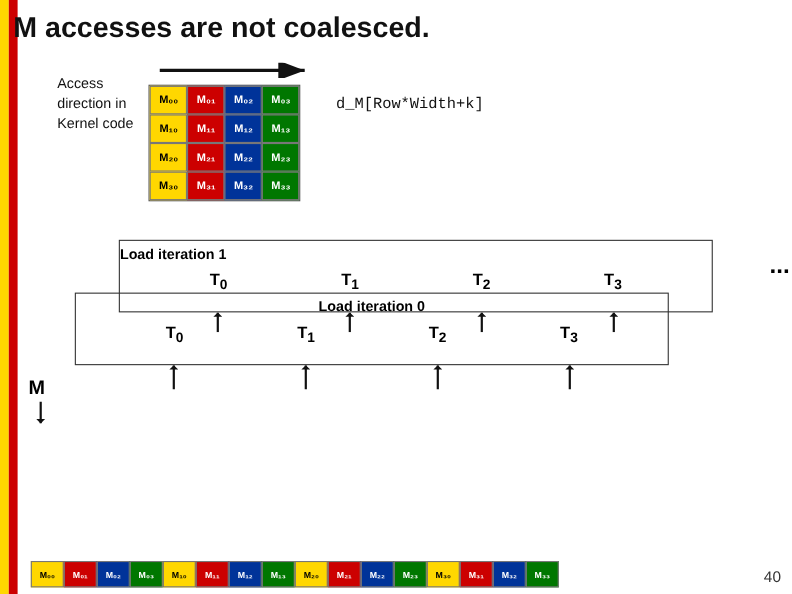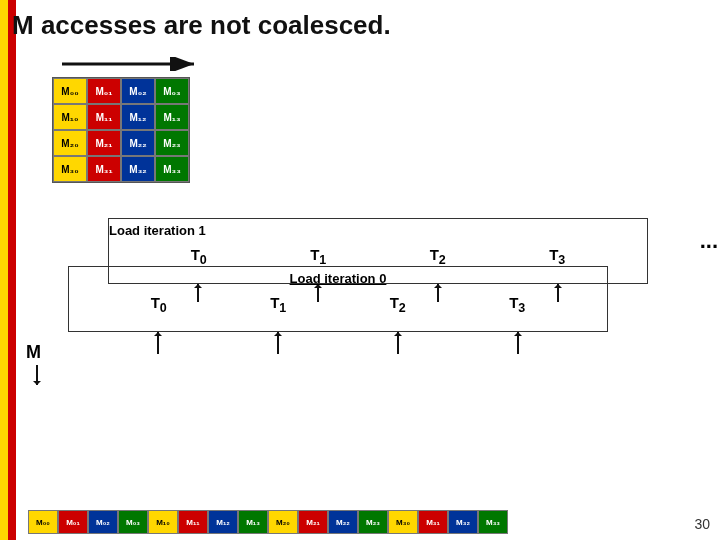--- a/index.html
+++ b/index.html
@@ -112,20 +112,25 @@
 </head>
 <body>
 
 <div class="left-bar-yellow"></div>
 <div class="left-bar-red"></div>
 
 <div class="content">
   <div class="title">M accesses are not coalesced.</div>
 
   <div class="matrix-section">
+    <div class="access-label">
+      <span>Access</span><br>
+      <span>direction in</span><br>
+      <span>Kernel code</span>
+    </div>
 
     <div class="matrix-arrow-block">
 
       <div class="big-arrow">
         <svg viewBox="0 0 140 14" width="140" height="14">
           <defs>
             <marker id="arrowhead" markerWidth="8" markerHeight="6" refX="8" refY="3" orient="auto">
               <polygon points="0 0, 8 3, 0 6" fill="#111"></polygon>
             </marker>
           </defs>
@@ -146,20 +151,21 @@
           <div style="width: 34px; height: 26px; display: flex; align-items: center; justify-content: center; font-size: 10px; font-weight: bold; border: 0.5px solid rgb(119, 119, 119); background: rgb(204, 0, 0); color: rgb(255, 255, 255);">M₂₁</div>
           <div style="width: 34px; height: 26px; display: flex; align-items: center; justify-content: center; font-size: 10px; font-weight: bold; border: 0.5px solid rgb(119, 119, 119); background: rgb(0, 51, 153); color: rgb(255, 255, 255);">M₂₂</div>
           <div style="width: 34px; height: 26px; display: flex; align-items: center; justify-content: center; font-size: 10px; font-weight: bold; border: 0.5px solid rgb(119, 119, 119); background: rgb(0, 119, 0); color: rgb(255, 255, 255);">M₂₃</div>
           <div style="width: 34px; height: 26px; display: flex; align-items: center; justify-content: center; font-size: 10px; font-weight: bold; border: 0.5px solid rgb(119, 119, 119); background: rgb(255, 215, 0); color: rgb(0, 0, 0);">M₃₀</div>
           <div style="width: 34px; height: 26px; display: flex; align-items: center; justify-content: center; font-size: 10px; font-weight: bold; border: 0.5px solid rgb(119, 119, 119); background: rgb(204, 0, 0); color: rgb(255, 255, 255);">M₃₁</div>
           <div style="width: 34px; height: 26px; display: flex; align-items: center; justify-content: center; font-size: 10px; font-weight: bold; border: 0.5px solid rgb(119, 119, 119); background: rgb(0, 51, 153); color: rgb(255, 255, 255);">M₃₂</div>
           <div style="width: 34px; height: 26px; display: flex; align-items: center; justify-content: center; font-size: 10px; font-weight: bold; border: 0.5px solid rgb(119, 119, 119); background: rgb(0, 119, 0); color: rgb(255, 255, 255);">M₃₃</div>
         </div>
     </div>
 
+    <div class="formula">d_M[Row*Width+k]</div>
   </div>
 </div>
 
 <div style="position:absolute; top:218px; left:68px; width:620px;">
 
   <div style="position:absolute; top:0; left:40px; width:540px; height:66px; border:1.5px solid #333;">
     <div style="font-size:13px; font-weight:bold; text-align:left; margin-top:4px;">Load iteration 1</div>
     <div style="display:flex; justify-content:space-around; padding:0 30px; margin-top:8px;">
       <span style="font-size:15px;font-weight:bold;">T<sub>0</sub></span>
       <span style="font-size:15px;font-weight:bold;">T<sub>1</sub></span>
@@ -181,21 +187,21 @@
         <line x1="7" y1="0" x2="7" y2="18" stroke="#111" stroke-width="2"></line>
         <polygon points="3,4 7,0 11,4" fill="#111"></polygon>
       </svg>
     <svg width="14" height="18">
         <line x1="7" y1="0" x2="7" y2="18" stroke="#111" stroke-width="2"></line>
         <polygon points="3,4 7,0 11,4" fill="#111"></polygon>
       </svg>
   </div>
 
   <div style="position:absolute; top:48px; left:0; width:540px; height:66px; border:1.5px solid #333;">
-    <div style="font-size:13px; font-weight:bold; text-align:center; margin-top:4px;text-decoration:underline;">Load iteration 0</div>
+    <div style="font-size:13px; font-weight:bold; text-align:center; margin-top:4px;">Load iteration 0</div>
     <div style="display:flex; justify-content:space-around; padding:0 30px; margin-top:8px;">
       <span style="font-size:15px;font-weight:bold;">T<sub>0</sub></span>
       <span style="font-size:15px;font-weight:bold;">T<sub>1</sub></span>
       <span style="font-size:15px;font-weight:bold;">T<sub>2</sub></span>
       <span style="font-size:15px;font-weight:bold;">T<sub>3</sub></span>
     </div>
   </div>
 
   <div style="position:absolute; top:114px; left:0; width:540px; height:22px; display:flex; justify-content:space-around; padding:0 30px;">
     <svg width="14" height="22">
@@ -241,13 +247,13 @@
     <div style="width: 30px; height: 24px; display: flex; align-items: center; justify-content: center; font-size: 8px; font-weight: bold; border: 0.5px solid rgb(119, 119, 119); background: rgb(255, 215, 0); color: rgb(0, 0, 0);">M₂₀</div>
     <div style="width: 30px; height: 24px; display: flex; align-items: center; justify-content: center; font-size: 8px; font-weight: bold; border: 0.5px solid rgb(119, 119, 119); background: rgb(204, 0, 0); color: rgb(255, 255, 255);">M₂₁</div>
     <div style="width: 30px; height: 24px; display: flex; align-items: center; justify-content: center; font-size: 8px; font-weight: bold; border: 0.5px solid rgb(119, 119, 119); background: rgb(0, 51, 153); color: rgb(255, 255, 255);">M₂₂</div>
     <div style="width: 30px; height: 24px; display: flex; align-items: center; justify-content: center; font-size: 8px; font-weight: bold; border: 0.5px solid rgb(119, 119, 119); background: rgb(0, 119, 0); color: rgb(255, 255, 255);">M₂₃</div>
     <div style="width: 30px; height: 24px; display: flex; align-items: center; justify-content: center; font-size: 8px; font-weight: bold; border: 0.5px solid rgb(119, 119, 119); background: rgb(255, 215, 0); color: rgb(0, 0, 0);">M₃₀</div>
     <div style="width: 30px; height: 24px; display: flex; align-items: center; justify-content: center; font-size: 8px; font-weight: bold; border: 0.5px solid rgb(119, 119, 119); background: rgb(204, 0, 0); color: rgb(255, 255, 255);">M₃₁</div>
     <div style="width: 30px; height: 24px; display: flex; align-items: center; justify-content: center; font-size: 8px; font-weight: bold; border: 0.5px solid rgb(119, 119, 119); background: rgb(0, 51, 153); color: rgb(255, 255, 255);">M₃₂</div>
     <div style="width: 30px; height: 24px; display: flex; align-items: center; justify-content: center; font-size: 8px; font-weight: bold; border: 0.5px solid rgb(119, 119, 119); background: rgb(0, 119, 0); color: rgb(255, 255, 255);">M₃₃</div>
   </div>
 
-<div class="page-num">30</div>
+<div class="page-num">40</div>
 
 </body></html>

